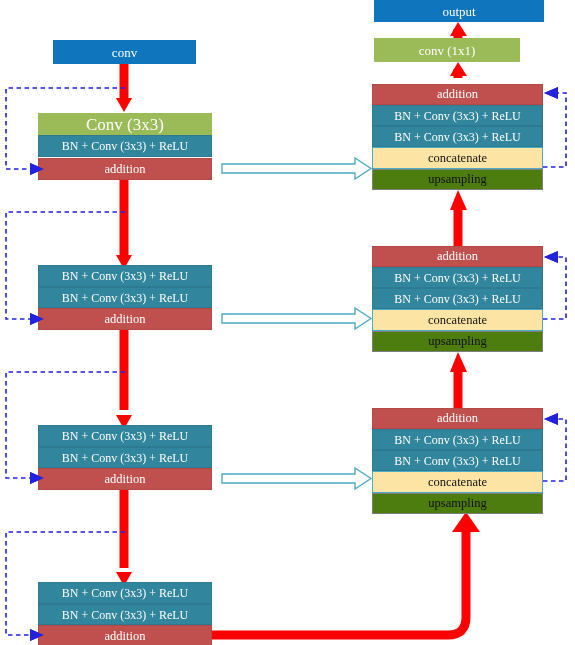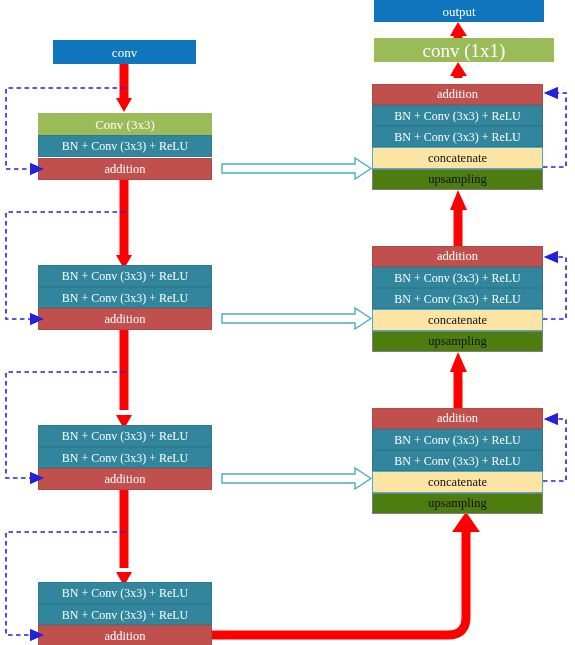--- a/index.html
+++ b/index.html
@@ -123,25 +123,25 @@
   <div class="boxes">
 
     <div class="box c-blue" style="left:53px;top:40px;width:143px;height:24px;font-size:13px;">
       <span>conv</span>
     </div>
 
     <div class="box c-blue" style="left:374px;top:0px;width:170px;height:22px;font-size:13px;">
       <span>output</span>
     </div>
 
-    <div class="box c-green" style="left:374px;top:38px;width:180px;height:24px;font-size:19px;">
+    <div class="box c-green" style="left:374px;top:38px;width:146px;height:24px;font-size:13px;">
       <span>conv (1x1)</span>
     </div>
 
-    <div class="box c-green" style="left:38px;top:113px;width:174px;height:22px;font-size:13px;">
+    <div class="box c-green" style="left:38px;top:113px;width:174px;height:22px;font-size:17px;">
       <span>Conv (3x3)</span>
     </div>
     <div class="box c-teal" style="left:38px;top:135px;width:174px;height:22px;font-size:12px;">
       <span>BN + Conv (3x3) + ReLU</span>
     </div>
     <div class="box c-red" style="left:38px;top:158px;width:174px;height:22px;font-size:12.5px;">
       <span>addition</span>
     </div>
 
     <div class="box c-teal" style="left:38px;top:265px;width:174px;height:22px;font-size:12px;">

